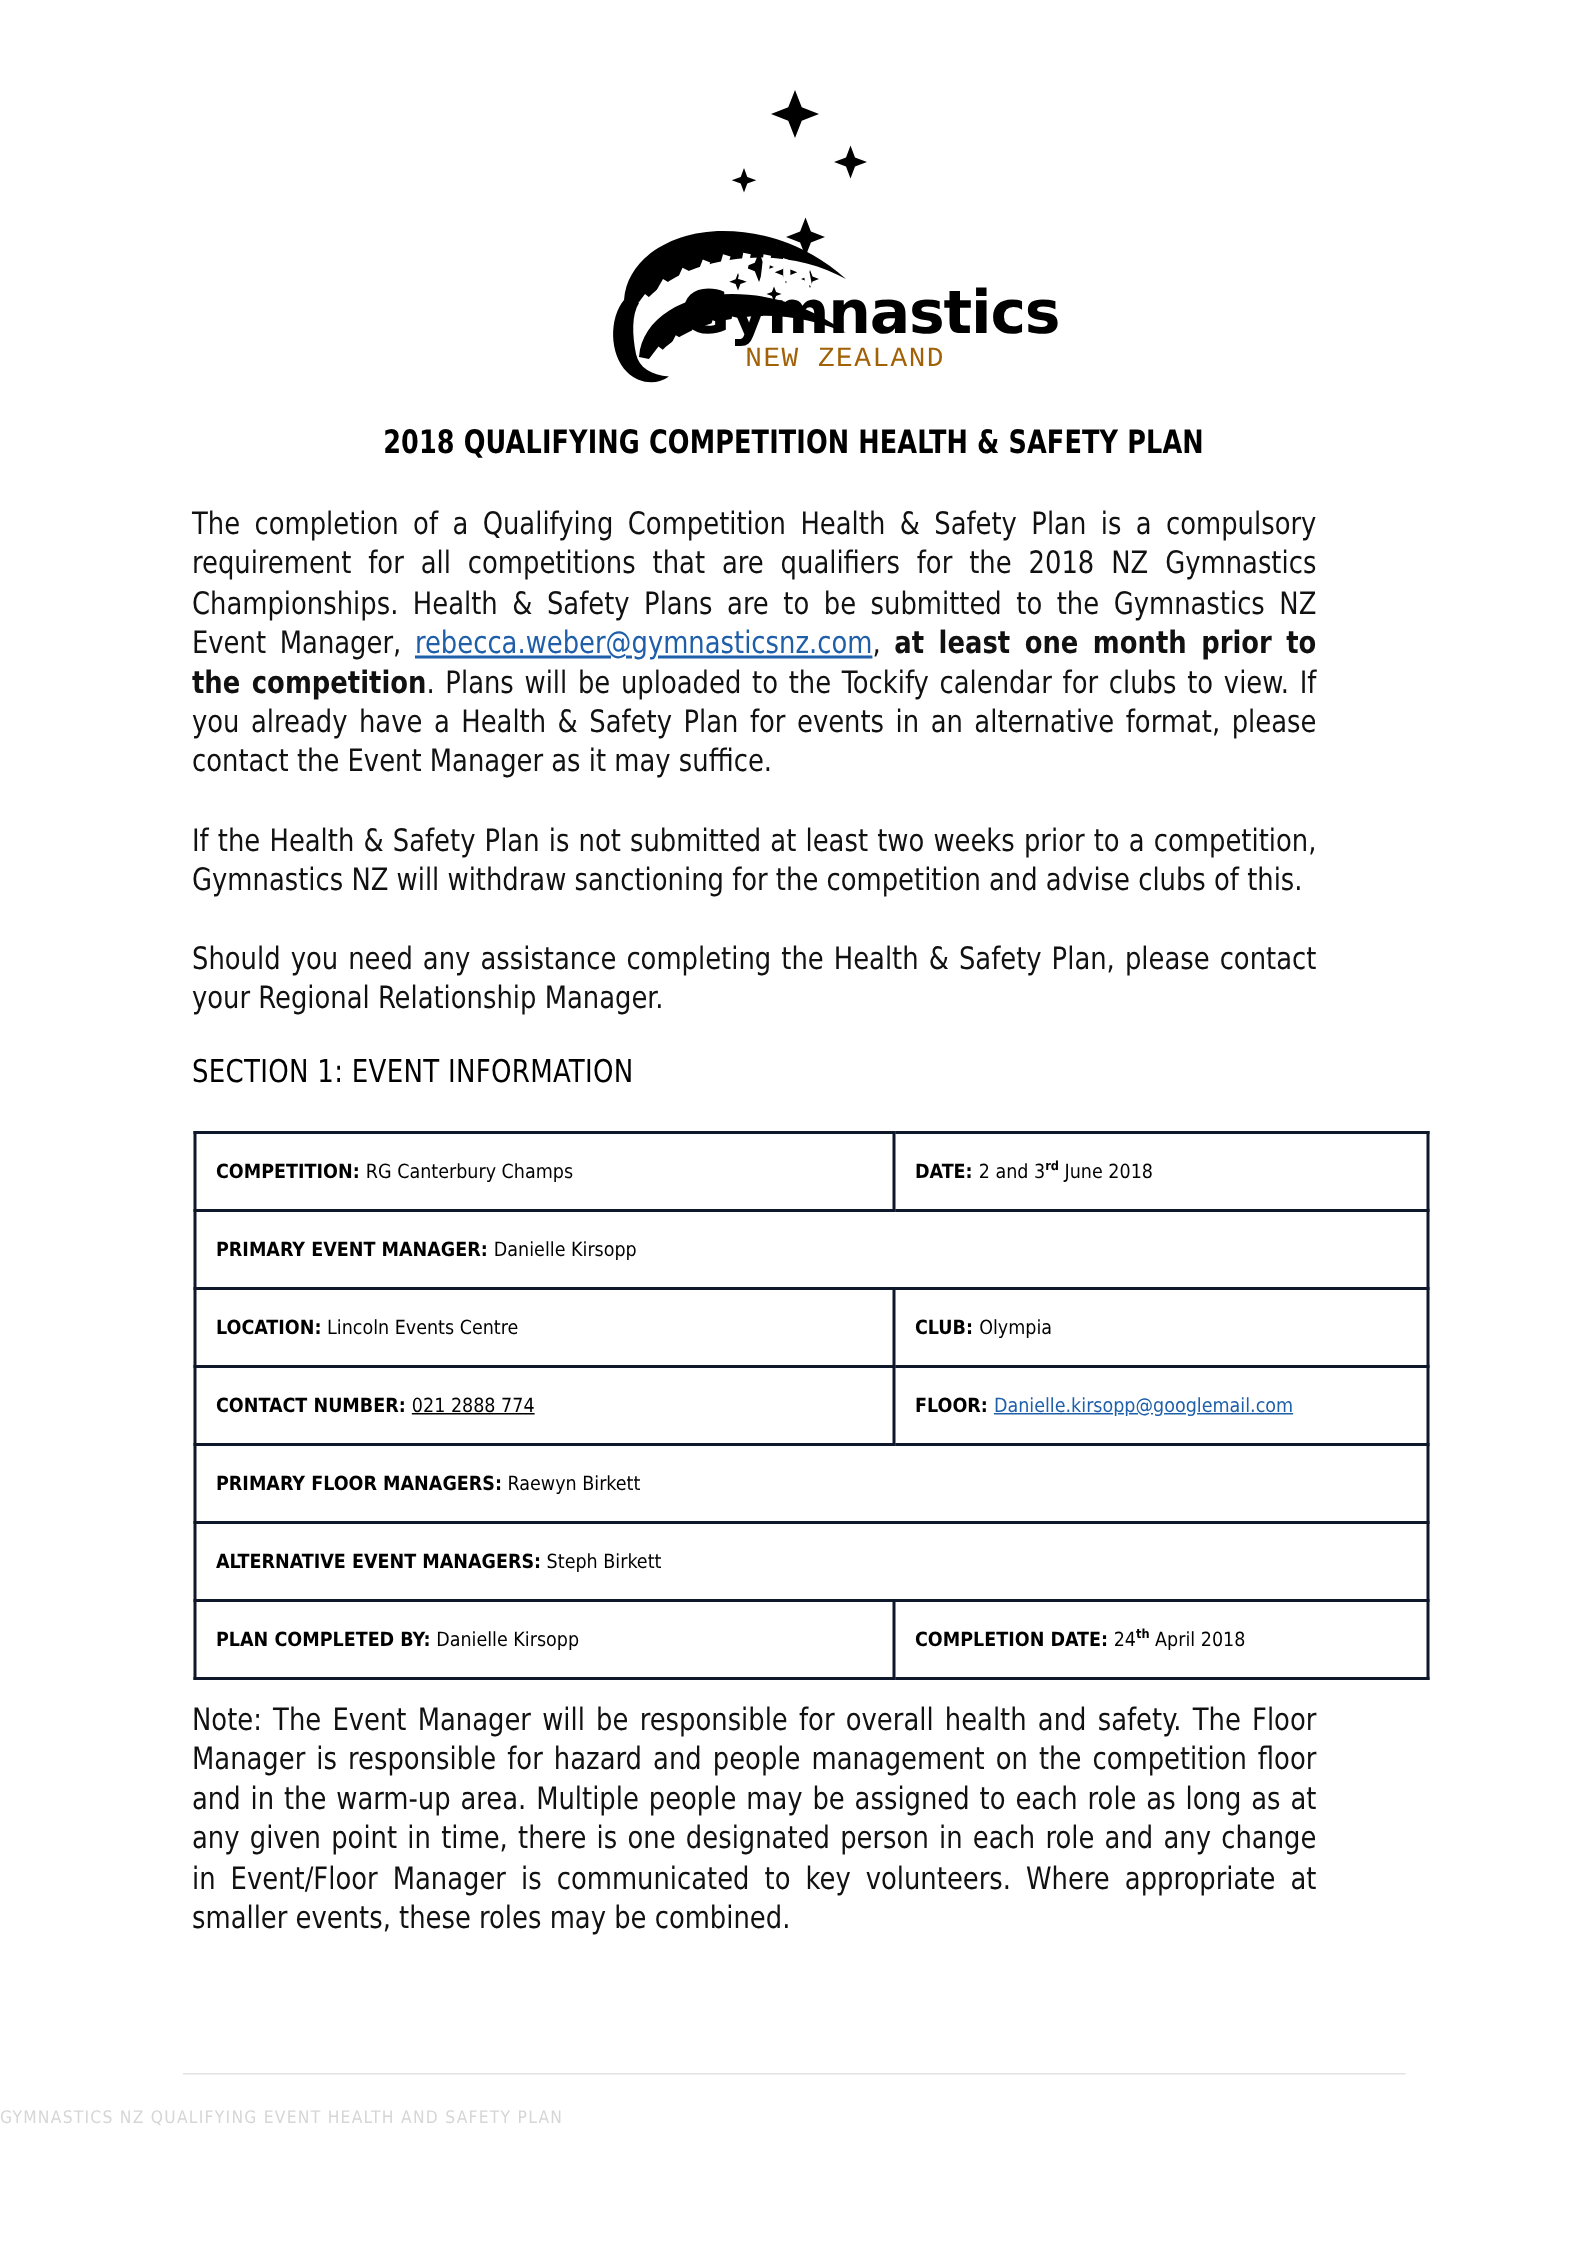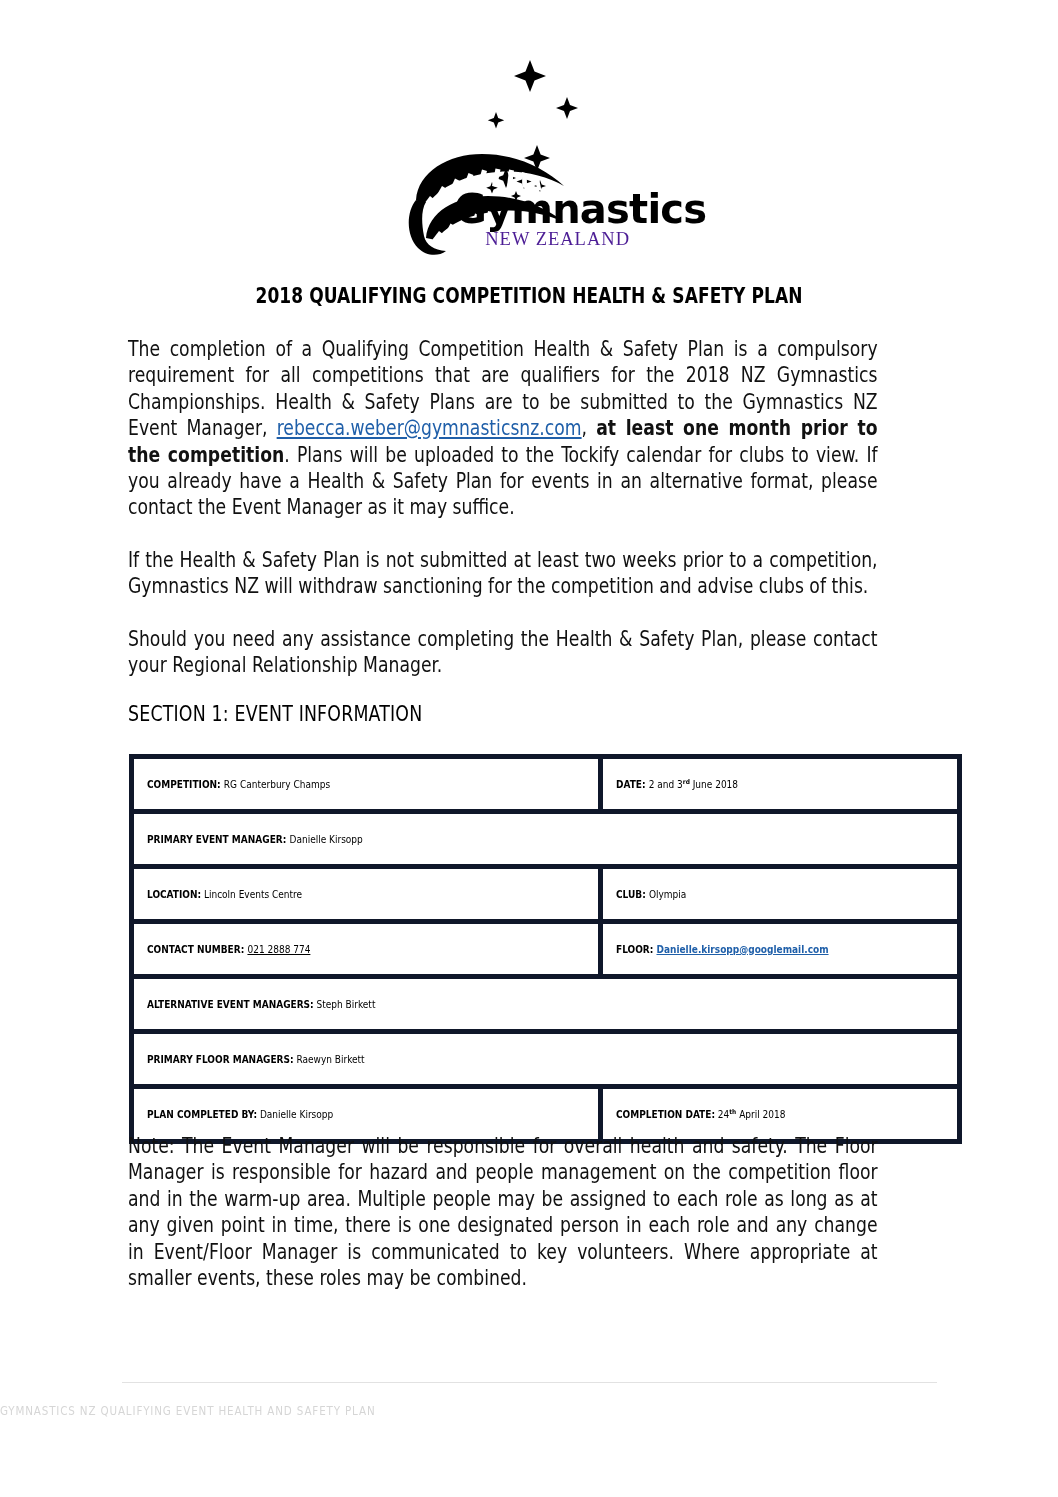--- a/index.html
+++ b/index.html
@@ -93,42 +93,42 @@
   
   .info-table {
     position: absolute;
     left: 129px;
     top: 754px;
     width: 792px;
     border-collapse: collapse;
     table-layout: fixed;
   }
   .info-table td {
-    border: 5px solid #0f172a;
+    border: 2px solid #0f172a;
     height: 50px;
     padding: 0 0 0 13px;
     vertical-align: middle;
     font-family: "DejaVu Sans Condensed", "Liberation Sans Narrow", "Liberation Sans", sans-serif;
-    font-size: 10px;
+    font-size: 13px;
     font-weight: bold;
     color: #000;
     white-space: nowrap;
     overflow: hidden;
   }
   .info-table td .val {
     font-weight: normal;
   }
   .info-table td .val.semi { font-weight: 500; text-decoration: underline; }
   .cell-l { width: 451px; }
   .cell-r { width: 341px; }
   sup { font-size: 0.65em; vertical-align: super; }
   .email-link {
     color: #1F5FA9;
     text-decoration: underline;
-    font-weight: bold;
+    font-weight: normal;
   }
 
   
   .note-block {
     position: absolute;
     left: 128px;
     top: 1133px;
     width: 806px;
   }
 
@@ -204,21 +204,21 @@
             <path d="M134.5 168 L138 170 L142.5 180.5 L139 178.7 Z"></path>
             <path d="M146 173 L149.2 175.4 L154 184 L150.6 181.8 Z"></path>
           </g>
 
           <path d="M12 150 C2 162, 2 186, 14 198 C22 206, 34 207, 42 201
                    C30 200, 22 195, 20 186 C17.5 173, 17 160, 22 152 Z"></path>
         </g>
       </svg>
       <div style="position:absolute; left:50px; top:137px; width:200px;">
         <div style="font-family:'DejaVu Sans','Liberation Sans',sans-serif; font-weight:bold; font-size:40px; letter-spacing:-0.8px; line-height:44px; color:#000;">Gymnastics</div>
-        <div style="font-family:Liberation Serif, serif; font-weight:normal; font-size:18.5px; letter-spacing:1.0px; text-align:right; width:176px; margin-top:-2px; color:#4c1d95;">NEW ZEALAND</div>
+        <div style="font-family:Liberation Mono, monospace; font-weight:normal; font-size:18.5px; letter-spacing:1.0px; text-align:right; width:176px; margin-top:-2px; color:#a16207;">NEW ZEALAND</div>
       </div>
     </div>
   </div>
 
   <div class="doc-title">2018 QUALIFYING COMPETITION HEALTH &amp; SAFETY PLAN</div>
 
   <div class="content">
 
     <p class="body"><span>The completion of a Qualifying Competition Health &amp; Safety Plan is a compulsory requirement for all competitions that are qualifiers for the 2018 NZ Gymnastics Championships. Health &amp; Safety Plans are to be submitted to the Gymnastics NZ Event Manager, </span><a class="lnk" href="#">rebecca.weber@gymnasticsnz.com</a><span>, </span><span class="bold">at least one month prior to the competition</span><span>. Plans will be uploaded to the Tockify calendar for clubs to view. If you already have a Health &amp; Safety Plan for events in an alternative format, please contact the Event Manager as it may suffice.</span></p>
 
@@ -246,24 +246,24 @@
         <td class="cell-r"><span>CLUB:</span>
           <span class="val">Olympia</span></td>
       </tr>
       <tr>
         <td class="cell-l"><span>CONTACT NUMBER:</span>
           <span class="val semi">021 2888 774</span></td>
         <td class="cell-r"><span>FLOOR:</span>
           <a class="email-link" href="#">Danielle.kirsopp@googlemail.com</a></td>
       </tr>
       <tr>
+        <td class="cell-l" colspan="2"><span>PRIMARY FLOOR MANAGERS:</span><span class="val"> Raewyn Birkett</span></td>
+      </tr>
+      <tr>
         <td class="cell-l" colspan="2"><span>ALTERNATIVE EVENT MANAGERS:</span><span class="val"> Steph Birkett</span></td>
-      </tr>
-      <tr>
-        <td class="cell-l" colspan="2"><span>PRIMARY FLOOR MANAGERS:</span><span class="val"> Raewyn Birkett</span></td>
       </tr>
       <tr>
         <td class="cell-l"><span>PLAN COMPLETED BY:</span><span class="val"> Danielle Kirsopp</span></td>
         <td class="cell-r"><span>COMPLETION DATE:</span><span class="val"> 24</span><sup>th</sup><span class="val"> April 2018</span></td>
       </tr>
     </tbody>
   </table>
 
   <div class="note-block">
     <p class="body">Note: The Event Manager will be responsible for overall health and safety. The Floor Manager is responsible for hazard and people management on the competition floor and in the warm-up area. Multiple people may be assigned to each role as long as at any given point in time, there is one designated person in each role and any change in Event/Floor Manager is communicated to key volunteers. Where appropriate at smaller events, these roles may be combined.</p>

